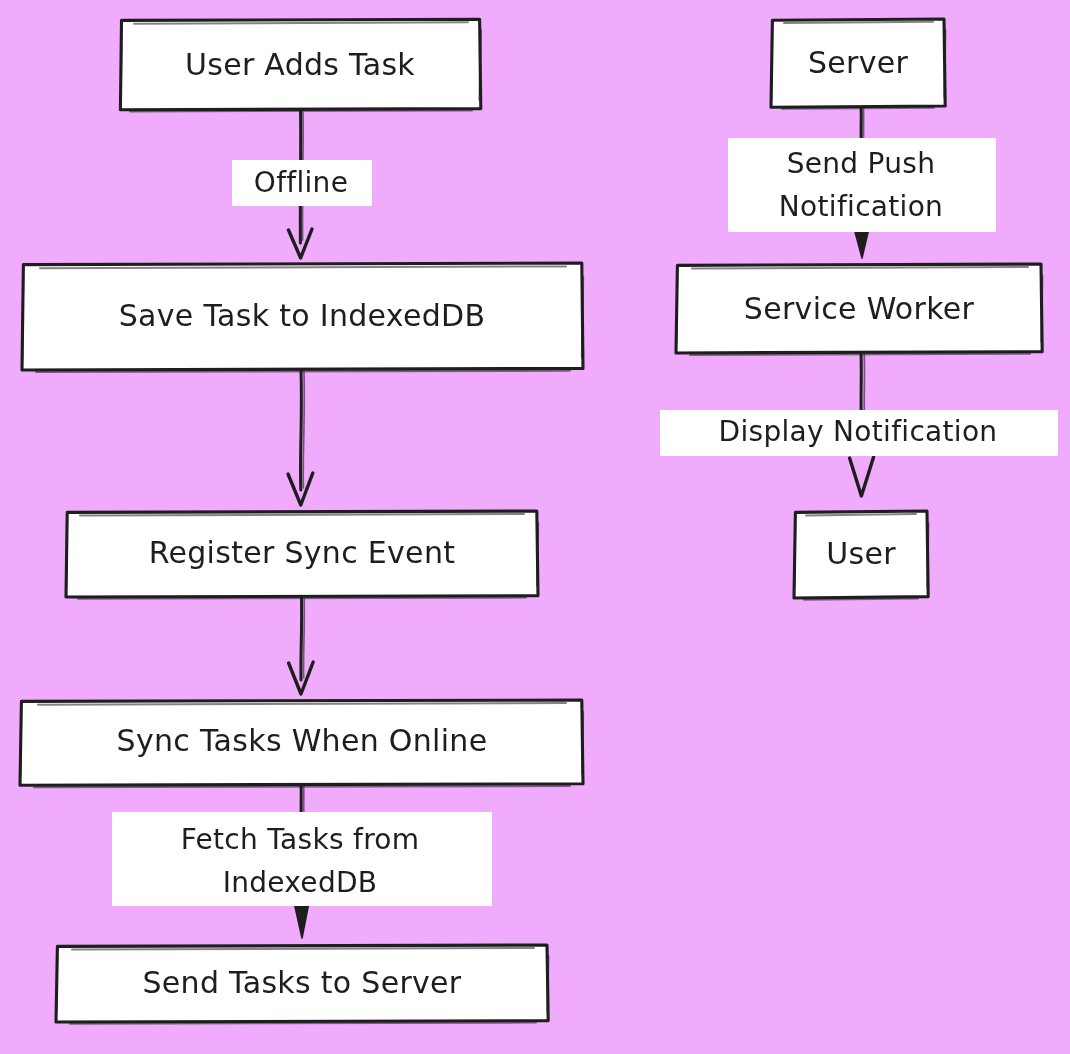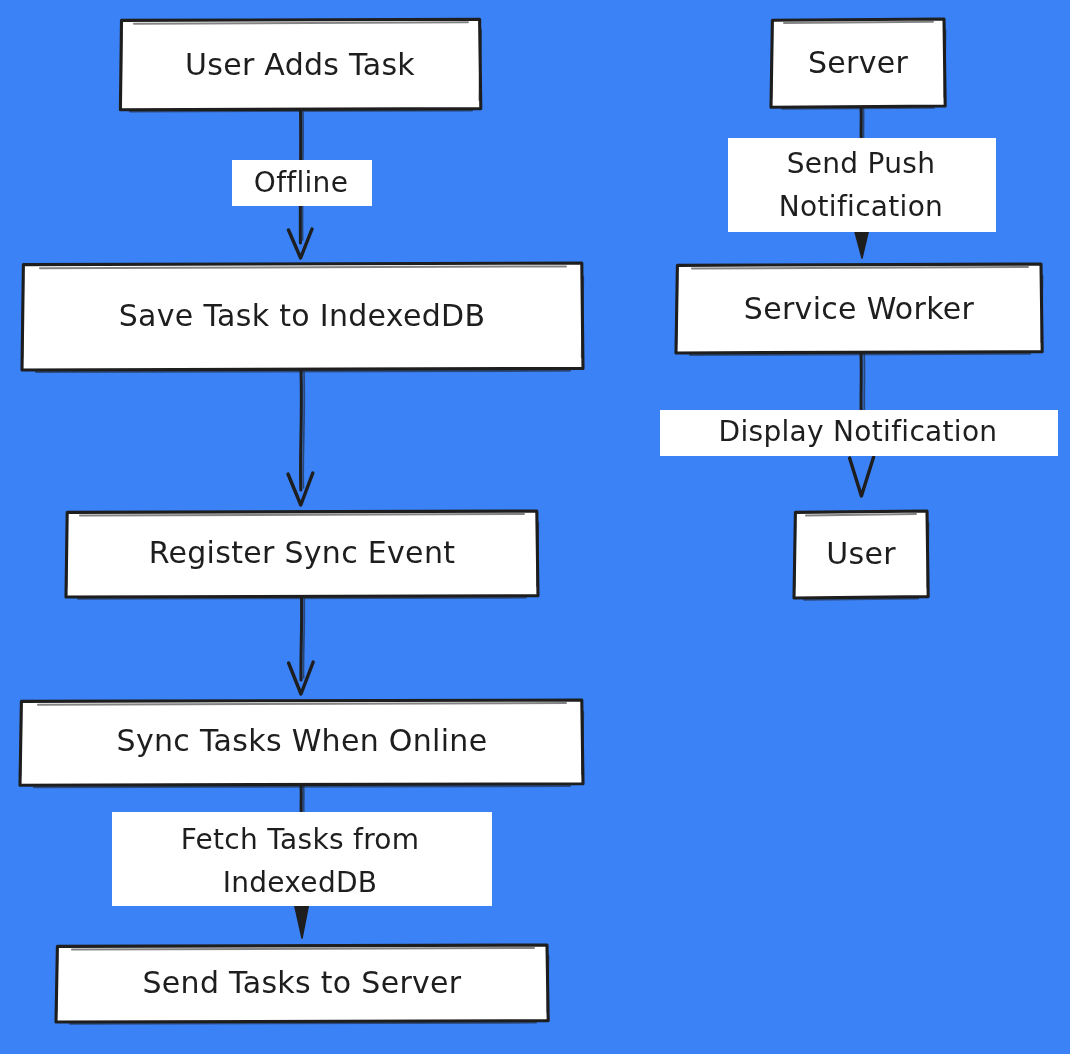--- a/index.html
+++ b/index.html
@@ -10,21 +10,21 @@
   body {
     width: 1070px;
     height: 1054px;
     overflow: hidden;
     font-family: "DejaVu Sans", sans-serif;
   }
   #diagram-root {
     position: relative;
     width: 1070px;
     height: 1054px;
-    background: #3b82f6;
+    background: #f0abfc;
   }
   svg#flow-svg {
     position: absolute;
     top: 0;
     left: 0;
     width: 1070px;
     height: 1054px;
     display: block;
   }
   .node-shape {

